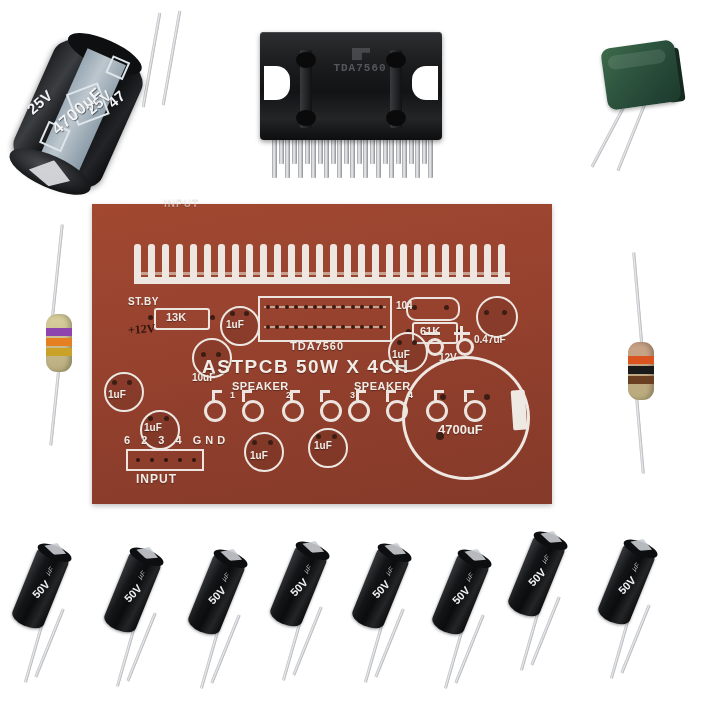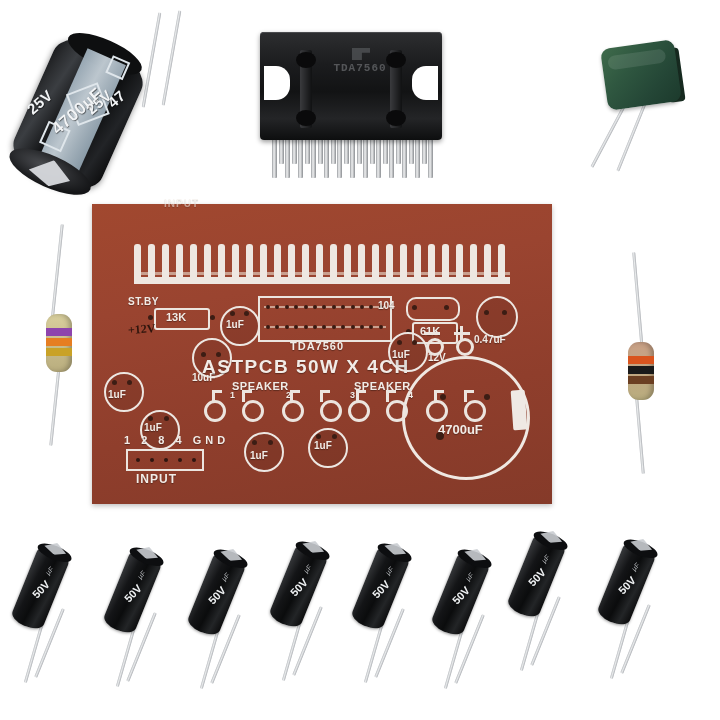--- a/index.html
+++ b/index.html
@@ -318,41 +318,41 @@
         <div class="h" style="left: 81.2px; top: 27px;"></div>
         <div class="h" style="left: 90.6px; top: 27px;"></div>
         <div class="h" style="left: 100px; top: 27px;"></div>
         <div class="h" style="left: 109.4px; top: 27px;"></div>
         <div class="h" style="left: 118.8px; top: 27px;"></div>
       </div>
     <div class="silk" style="left:198px;top:136px;font-size:11px;letter-spacing:1px;">TDA7560</div>
 
     <div class="silk" style="left:110px;top:152px;font-size:19px;letter-spacing:1.5px;">ASTPCB  50W X 4CH</div>
 
-    <div class="silk" style="left:286px;top:96px;font-size:10px;">104</div>
+    <div class="silk" style="left:304px;top:96px;font-size:10px;">104</div>
     <div class="boxlabel" style="left:314px;top:93px;width:50px;height:20px;border-radius:10px;"></div>
     <div class="hole" style="left:320px;top:101px;"></div>
     <div class="hole" style="left:352px;top:101px;"></div>
 
     <div class="boxlabel" style="left:320px;top:118px;width:42px;height:18px;"></div>
     <div class="silk" style="left:328px;top:121px;font-size:11px;">61K</div>
     <div class="hole" style="left:314px;top:125px;"></div>
     <div class="hole" style="left:366px;top:125px;"></div>
 
     <div class="pad" style="left:296px;top:128px;width:36px;height:36px;"></div>
     <div class="silk" style="left:300px;top:145px;font-size:10px;">1uF</div>
     <div class="hole" style="left:305px;top:136px;"></div>
     <div class="hole" style="left:320px;top:136px;"></div>
 
     <div class="pad" style="left:384px;top:92px;width:38px;height:38px;"></div>
     <div class="silk" style="left:382px;top:130px;font-size:10px;">0.47uF</div>
     <div class="hole" style="left:392px;top:106px;"></div>
     <div class="hole" style="left:410px;top:106px;"></div>
 
-    <div class="silk" style="left:336px;top:148px;font-size:10px;">12V</div>
+    <div class="silk" style="left:336px;top:148px;font-size:10px;padding-left:11px;">12V</div>
     <div class="spad" style="left:334px;top:134px;width:12px;height:12px;"></div>
     <div class="sarm" style="left:332px;top:128px;width:16px;height:3px;"></div>
     <div class="spad" style="left:364px;top:134px;width:12px;height:12px;"></div>
     <div class="sarm" style="left:362px;top:128px;width:16px;height:3px;"></div>
     <div class="sarm" style="left:368px;top:122px;width:3px;height:14px;"></div>
 
     <div id="bigcirc"></div>
     <div id="polbar"></div>
     <div class="silk" style="left:346px;top:218px;font-size:13px;">4700uF</div>
     <div class="hole" style="left:348px;top:190px;width:6px;height:6px;"></div>
@@ -387,21 +387,21 @@
     <div class="silk" style="left:258px;top:186px;font-size:9px;">3</div>
     <div class="silk" style="left:316px;top:186px;font-size:9px;">4</div>
 
     <div id="hdr">
         <div class="hp" style="left: 8px;"></div>
         <div class="hp" style="left: 22px;"></div>
         <div class="hp" style="left: 36px;"></div>
         <div class="hp" style="left: 50px;"></div>
         <div class="hp" style="left: 64px;"></div>
       </div>
-    <div class="silk" style="left:32px;top:230px;font-size:11px;letter-spacing:4px;" id="pinnums">1 2 8 4 GND</div>
+    <div class="silk" style="left:32px;top:230px;font-size:11px;letter-spacing:4px;" id="pinnums">6 2 3 4 GND</div>
     <div class="silk" style="left:44px;top:268px;font-size:12px;letter-spacing:1px;">INPUT</div>
   <div class="spad" style="left: 112px; top: 196px;"></div>
       <div class="sarm" style="left: 120px; top: 186px; width: 3px; height: 12px;"></div>
       <div class="sarm" style="left: 120px; top: 186px; width: 10px; height: 3px;"></div>
       <div class="spad" style="left: 150px; top: 196px;"></div>
       <div class="sarm" style="left: 150px; top: 186px; width: 3px; height: 12px;"></div>
       <div class="sarm" style="left: 150px; top: 186px; width: 10px; height: 3px;"></div>
       <div class="spad" style="left: 190px; top: 196px;"></div>
       <div class="sarm" style="left: 198px; top: 186px; width: 3px; height: 12px;"></div>
       <div class="sarm" style="left: 198px; top: 186px; width: 10px; height: 3px;"></div>

